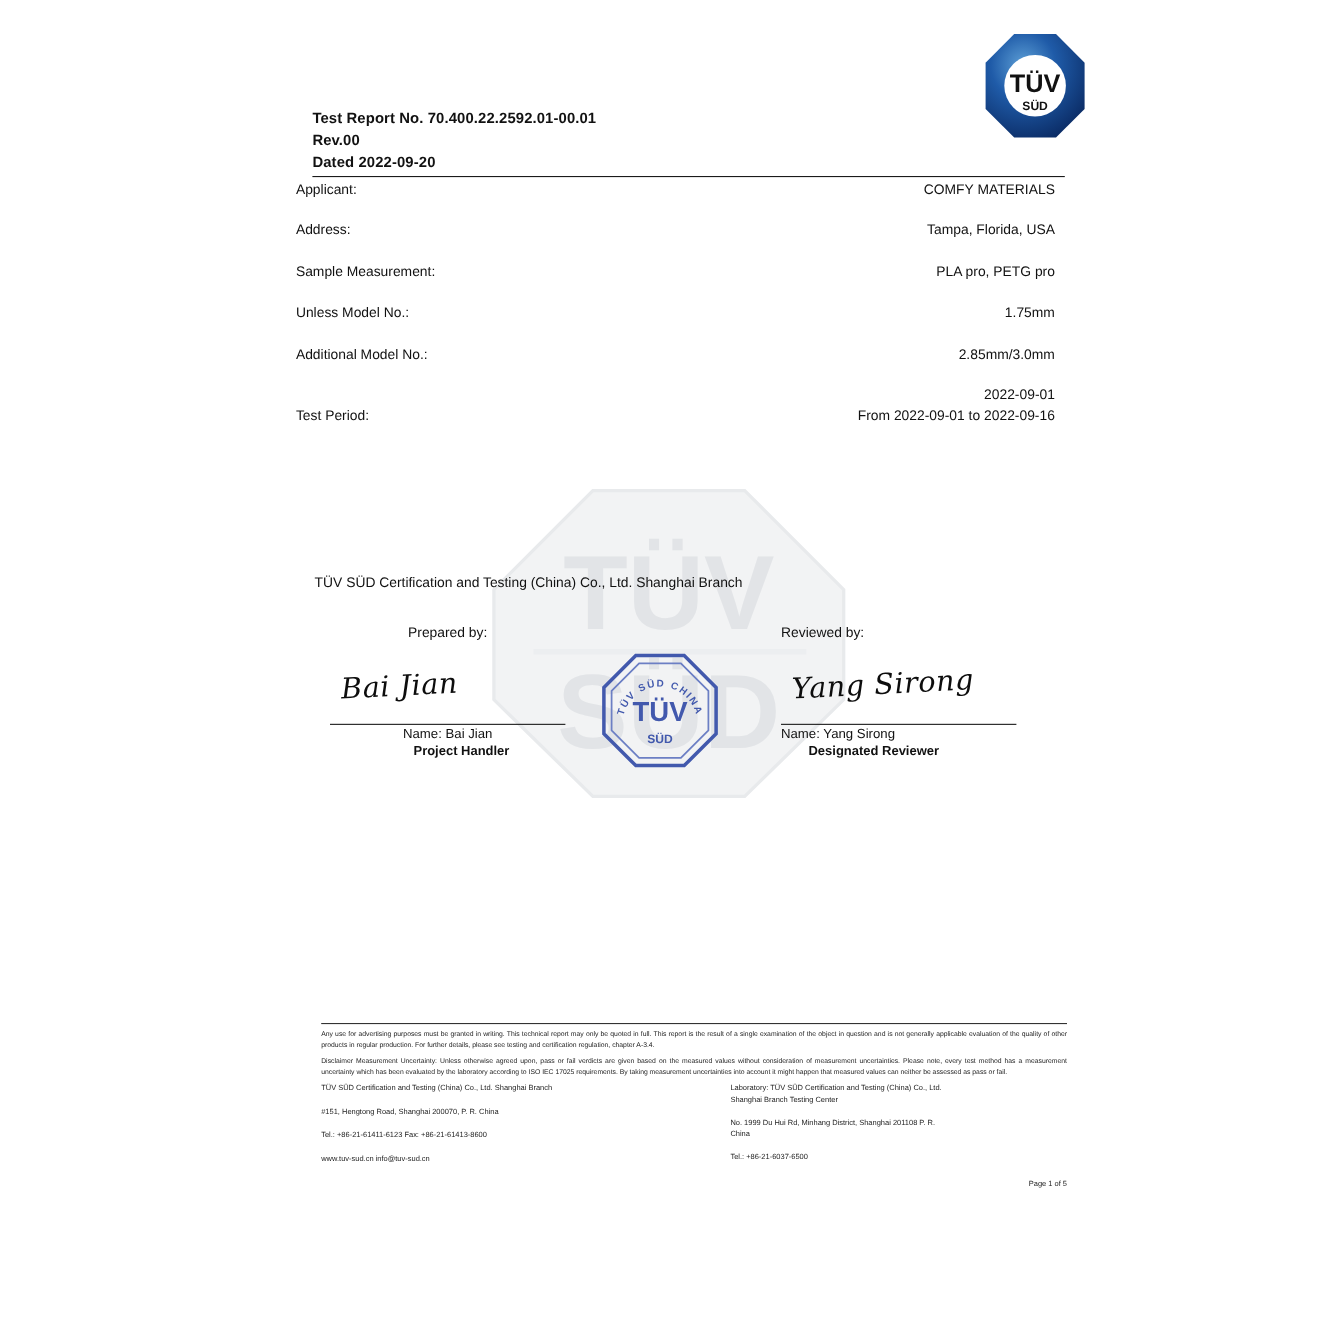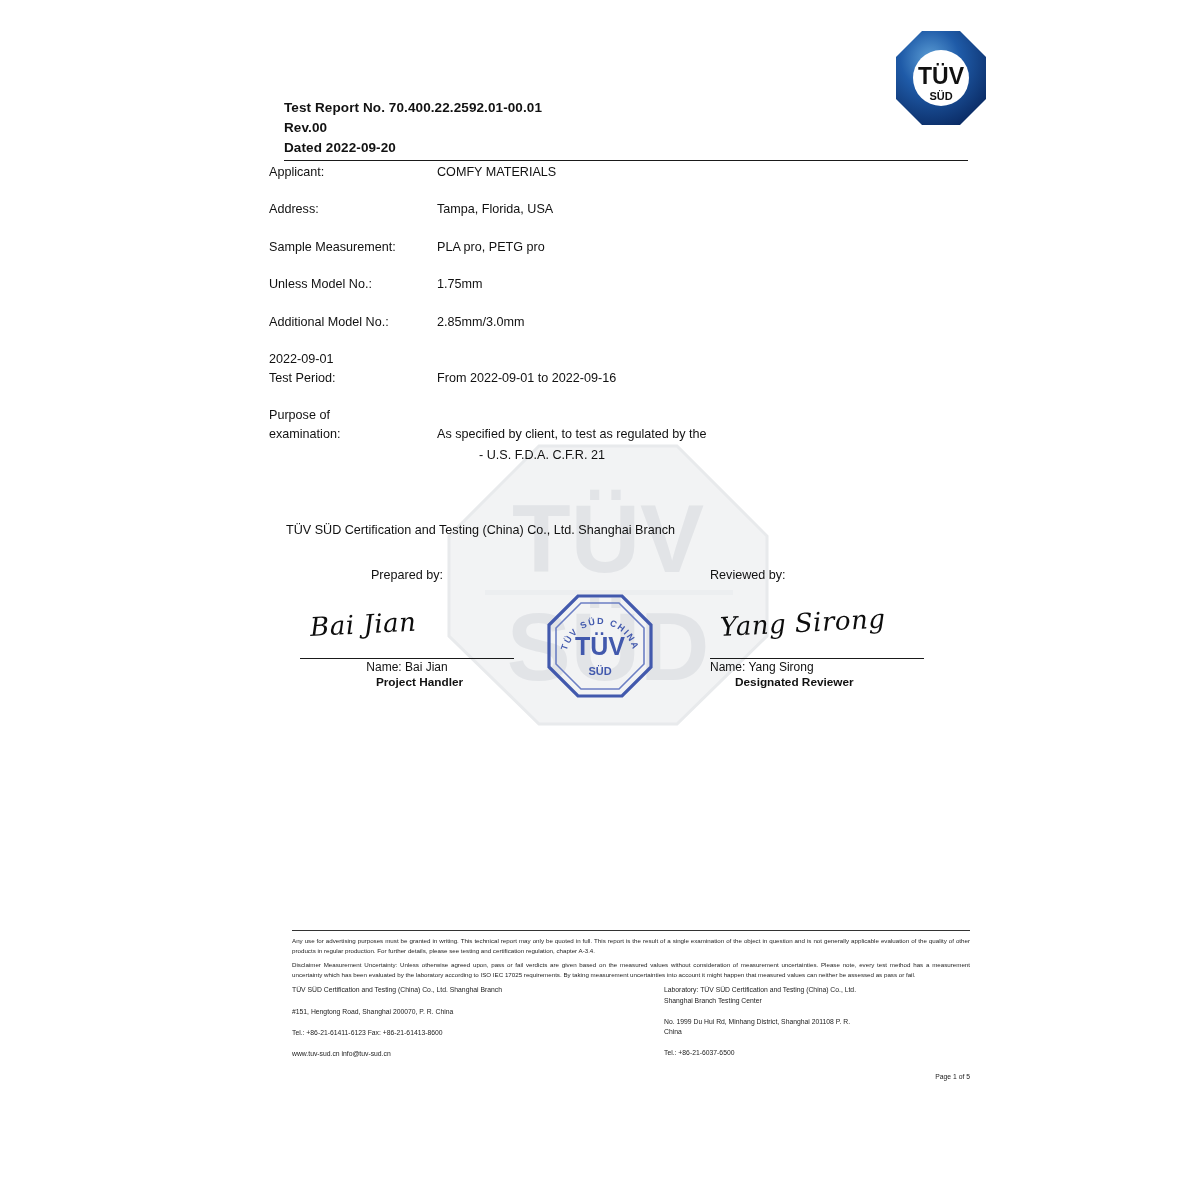--- a/index.html
+++ b/index.html
@@ -89,20 +89,21 @@
   }
   .info-row.tight { margin-bottom: 0px; }
   .info-label {
     width: 168px;
     flex: 0 0 168px;
     white-space: pre-line;
   }
   .info-value {
     flex: 1 1 auto;
     white-space: pre-line;
+    text-align: right;
   }
   .purpose-sub {
     display: block;
     padding-left: 42px;
     margin-top: 2px;
   }
 
   
   .company-block {
     position: absolute;
@@ -261,28 +262,20 @@
 
     <div class="info-row tight">
       <div class="info-value">2022-09-01</div>
     </div>
 
     <div class="info-row">
       <div class="info-label">Test Period:</div>
       <div class="info-value">From 2022-09-01 to 2022-09-16</div>
     </div>
 
-    <div class="info-row">
-      <div class="info-label">Purpose of
-examination:</div>
-      <div class="info-value">
-        <span>As specified by client, to test as regulated by the</span>
-        <span class="purpose-sub">-    U.S. F.D.A. C.F.R. 21</span>
-      </div>
-    </div>
 
   </div>
 
   <div class="company-block">
     <div>TÜV SÜD Certification and Testing (China) Co., Ltd. Shanghai Branch</div>
   </div>
 
   <div class="sig-area">
 
     <div class="sig-col left">

